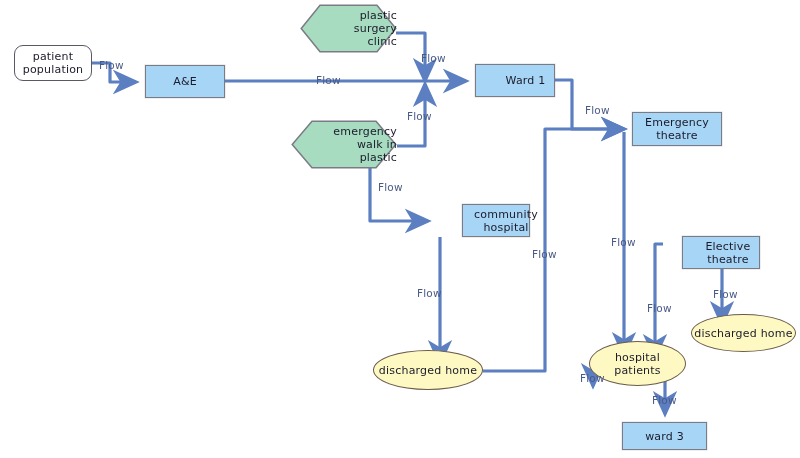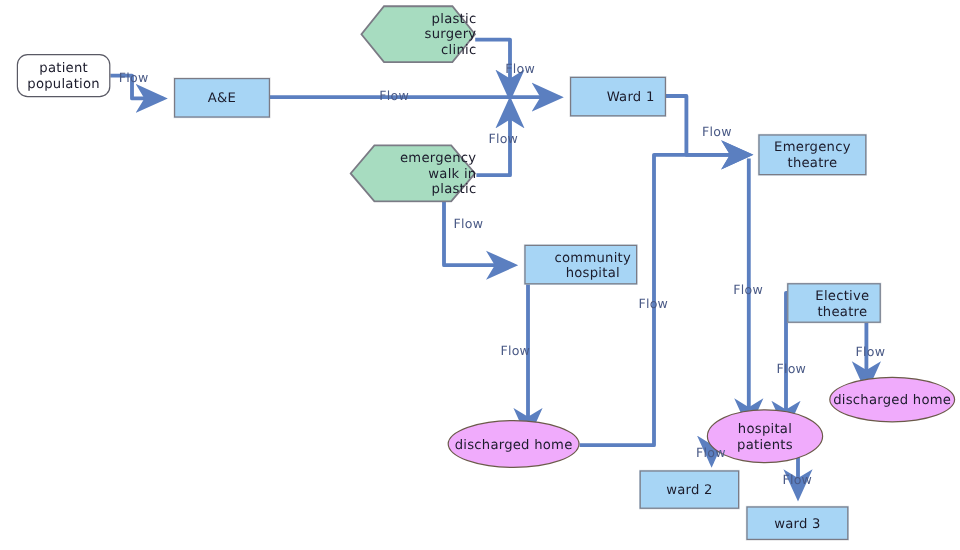--- a/index.html
+++ b/index.html
@@ -56,21 +56,21 @@
     left: 0;
     top: 0;
   }
   .hexlabel {
     position: relative;
     z-index: 2;
     width: 100%;
     text-align: right;
   }
   .node.ellipse {
-    background: #f0abfc;
+    background: #fef9c3;
     border: 1.5px solid #6b5a4a;
     border-radius: 50%;
   }
   .edge-label {
     position: absolute;
     font-size: 10.5px;
     color: #4a5a86;
     background: transparent;
     white-space: nowrap;
     letter-spacing: 0.2px;
@@ -146,46 +146,43 @@
 
   <div class="node rect" style="left:475px; top:64px; width:80px; height:33px;padding-left:21px;">
     <span style="white-space:pre-line">Ward 1</span>
   </div>
 
   <div class="node rect" style="left:632px; top:112px; width:90px; height:34px;">
     <span style="white-space:pre-line">Emergency
 theatre</span>
   </div>
 
-  <div class="node rect" style="left:437px; top:204px; width:94px; height:33px;padding-left:20px;">
+  <div class="node rect" style="left:462px; top:204px; width:68px; height:33px;padding-left:20px;">
     <span style="white-space:pre-line">community
 hospital</span>
   </div>
 
-  <div class="node rect" style="left:656px; top:236px; width:78px; height:33px;padding-left:14px;">
+  <div class="node rect" style="left:682px; top:236px; width:78px; height:33px;padding-left:14px;">
     <span style="white-space:pre-line">Elective
 theatre</span>
   </div>
 
   <div class="node ellipse" style="left:373px; top:350px; width:110px; height:40px;">
     <span style="white-space:pre-line">discharged home</span>
   </div>
 
   <div class="node ellipse" style="left:589px; top:341px; width:97px; height:45px;">
     <span style="white-space:pre-line">hospital
 patients</span>
   </div>
 
   <div class="node ellipse" style="left:691px; top:314px; width:105px; height:38px;">
     <span style="white-space:pre-line">discharged home</span>
   </div>
 
-  <div class="node rect" style="left:533px; top:392px; width:83px; height:32px;">
-    <span style="white-space:pre-line">ward 2</span>
-  </div>
 
   <div class="node rect" style="left:622px; top:422px; width:85px; height:28px;">
     <span style="white-space:pre-line">ward 3</span>
   </div>
 
   <span class="edge-label" style="left:99px; top:59px;">Flow</span>
   <span class="edge-label" style="left:316px; top:74px;">Flow</span>
   <span class="edge-label" style="left:421px; top:52px;">Flow</span>
   <span class="edge-label" style="left:407px; top:110px;">Flow</span>
   <span class="edge-label" style="left:378px; top:181px;">Flow</span>

